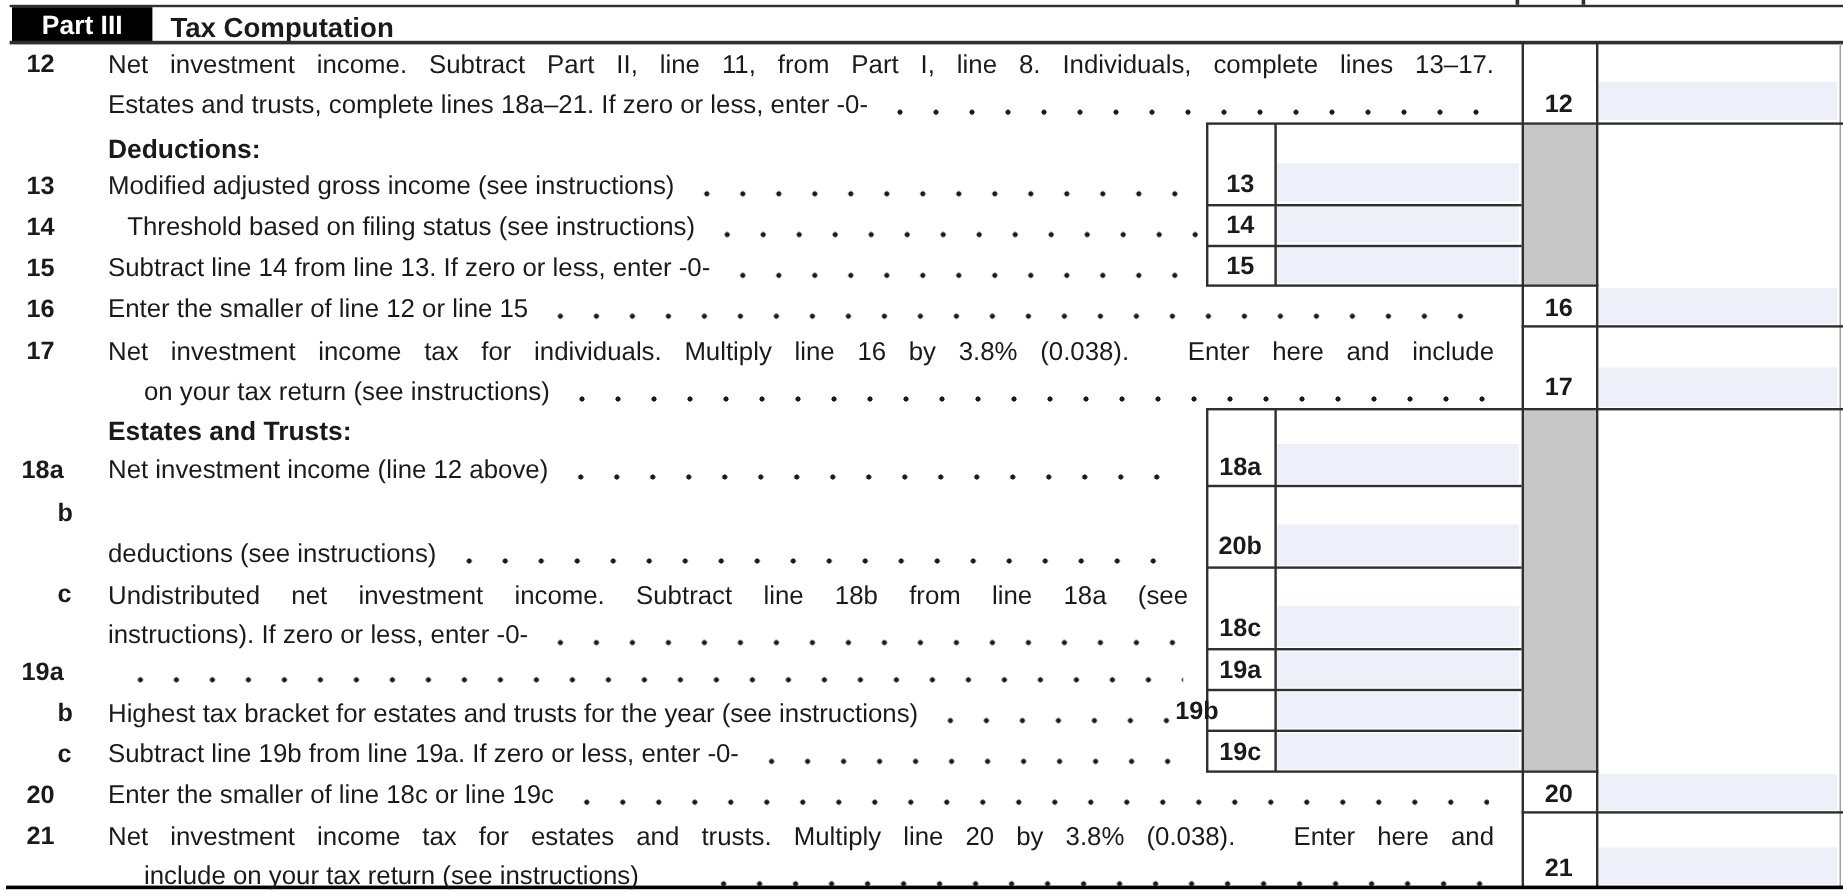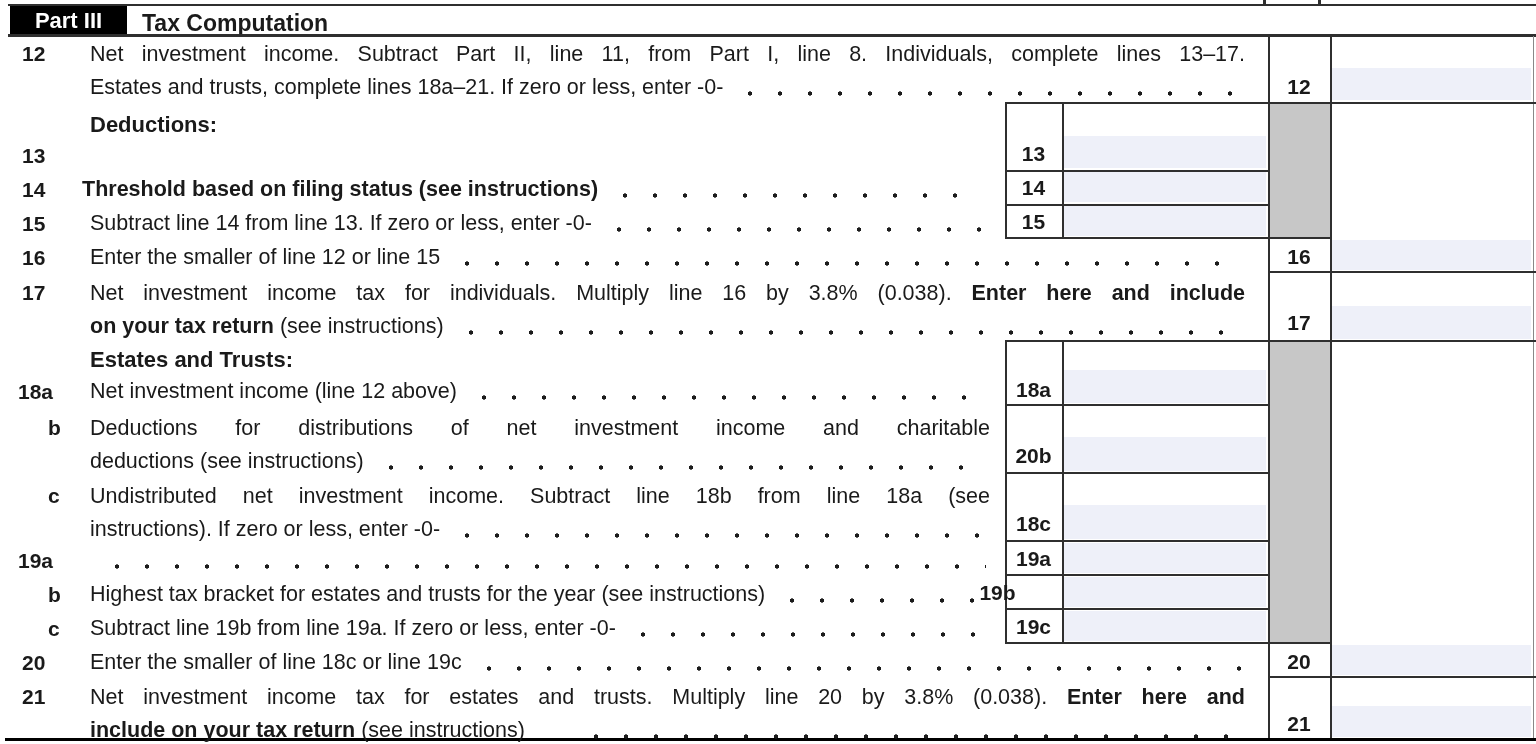--- a/index.html
+++ b/index.html
@@ -12,21 +12,21 @@
            color:#fff;font-weight:bold;font-size:22px;text-align:center;line-height:29px;}
   .parttitle{position:absolute;left:142px;top:0;font-weight:bold;font-size:23px;white-space:nowrap;margin-top:10px;}
   .numL{position:absolute;font-weight:bold;font-size:21px;white-space:nowrap;}
   .numBox{position:absolute;font-weight:bold;font-size:21px;text-align:center;}
   .tl{position:absolute;font-size:21.5px;height:24px;display:flex;align-items:flex-end;}
   .tl .txt{white-space:nowrap;}
   .just{position:absolute;font-size:21.5px;height:24px;text-align:justify;text-align-last:justify;white-space:nowrap;}
   .leader{flex:1;margin-left:12px;margin-right:4px;align-self:stretch;
           background-image:radial-gradient(circle,#1b1b1b 1.9px,transparent 2.4px);
           background-size:30px 5px;background-repeat:repeat-x;background-position:left bottom 4px;}
-  .b{font-weight:bold;}
+  .b{font-weight:normal;margin-left:30px;}
   .hd{position:absolute;font-weight:bold;font-size:22px;white-space:nowrap;}
 </style>
 </head>
 <body>
 
 <div id="form">
 
   <div class="hline" style="left:8px;top:4px;width:1528px;height:2px;"></div>
   <div class="vline" style="left:1263px;top:0;width:3px;height:4px;"></div>
   <div class="vline" style="left:1318px;top:0;width:3px;height:4px;"></div>
@@ -107,21 +107,25 @@
   <div class="numL" style="left:22px;top:685px;">21</div>
 
   <div class="just" style="left:90px;top:42px;width:1155px;">Net investment income. Subtract Part II, line 11, from Part I, line 8. Individuals, complete lines 13–17.</div>
   <div class="tl" style="left:90px;top:76px;width:1155px;text-align:center;">
     <span class="txt">Estates and trusts, complete lines 18a–21. If zero or less, enter -0-</span>
     <span class="leader"></span>
   </div>
 
   <div class="hd" style="left:90px;top:112px;">Deductions:</div>
 
-  <div class="tl" style="left:82px;top:178px;width:900px;font-weight:bold;">
+  <div class="tl" style="left:90px;top:144px;width:900px;">
+    <span class="txt">Modified adjusted gross income (see instructions)</span>
+    <span class="leader"></span>
+  </div>
+  <div class="tl" style="left:106px;top:178px;width:900px;">
     <span class="txt">Threshold based on filing status (see instructions)</span>
     <span class="leader"></span>
   </div>
   <div class="tl" style="left:90px;top:212px;width:900px;">
     <span class="txt">Subtract line 14 from line 13. If zero or less, enter -0-</span>
     <span class="leader"></span>
   </div>
 
   <div class="tl" style="left:90px;top:246px;width:1155px;justify-content:space-between;">
     <span class="txt">Enter the smaller of line 12 or line 15</span>
@@ -137,36 +141,35 @@
     <span class="leader"></span>
   </div>
 
   <div class="hd" style="left:90px;top:347px;">Estates and Trusts:</div>
 
   <div class="tl" style="left:90px;top:380px;width:900px;">
     <span class="txt">Net investment income (line 12 above)</span>
     <span class="leader"></span>
   </div>
 
-  <div class="just" style="left:90px;top:416px;width:900px;">Deductions for distributions of net investment income and charitable</div>
   <div class="tl" style="left:90px;top:450px;width:900px;">
     <span class="txt">deductions (see instructions)</span>
     <span class="leader"></span>
   </div>
 
   <div class="just" style="left:90px;top:484px;width:900px;">Undistributed net investment income. Subtract line 18b from line 18a (see</div>
   <div class="tl" style="left:90px;top:518px;width:900px;">
     <span class="txt">instructions). If zero or less, enter -0-</span>
     <span class="leader"></span>
   </div>
 
   <div class="tl" style="left:90px;top:549px;width:900px;">
     <span class="leader"></span>
   </div>
-  <div class="tl" style="left:90px;top:583px;width:900px;">
+  <div class="tl" style="left:90px;top:583px;width:900px;align-items:center;">
     <span class="txt">Highest tax bracket for estates and trusts for the year (see instructions)</span>
     <span class="leader"></span>
   </div>
   <div class="tl" style="left:90px;top:617px;width:900px;">
     <span class="txt">Subtract line 19b from line 19a. If zero or less, enter -0-</span>
     <span class="leader"></span>
   </div>
 
   <div class="tl" style="left:90px;top:651px;width:1155px;">
     <span class="txt">Enter the smaller of line 18c or line 19c</span>

